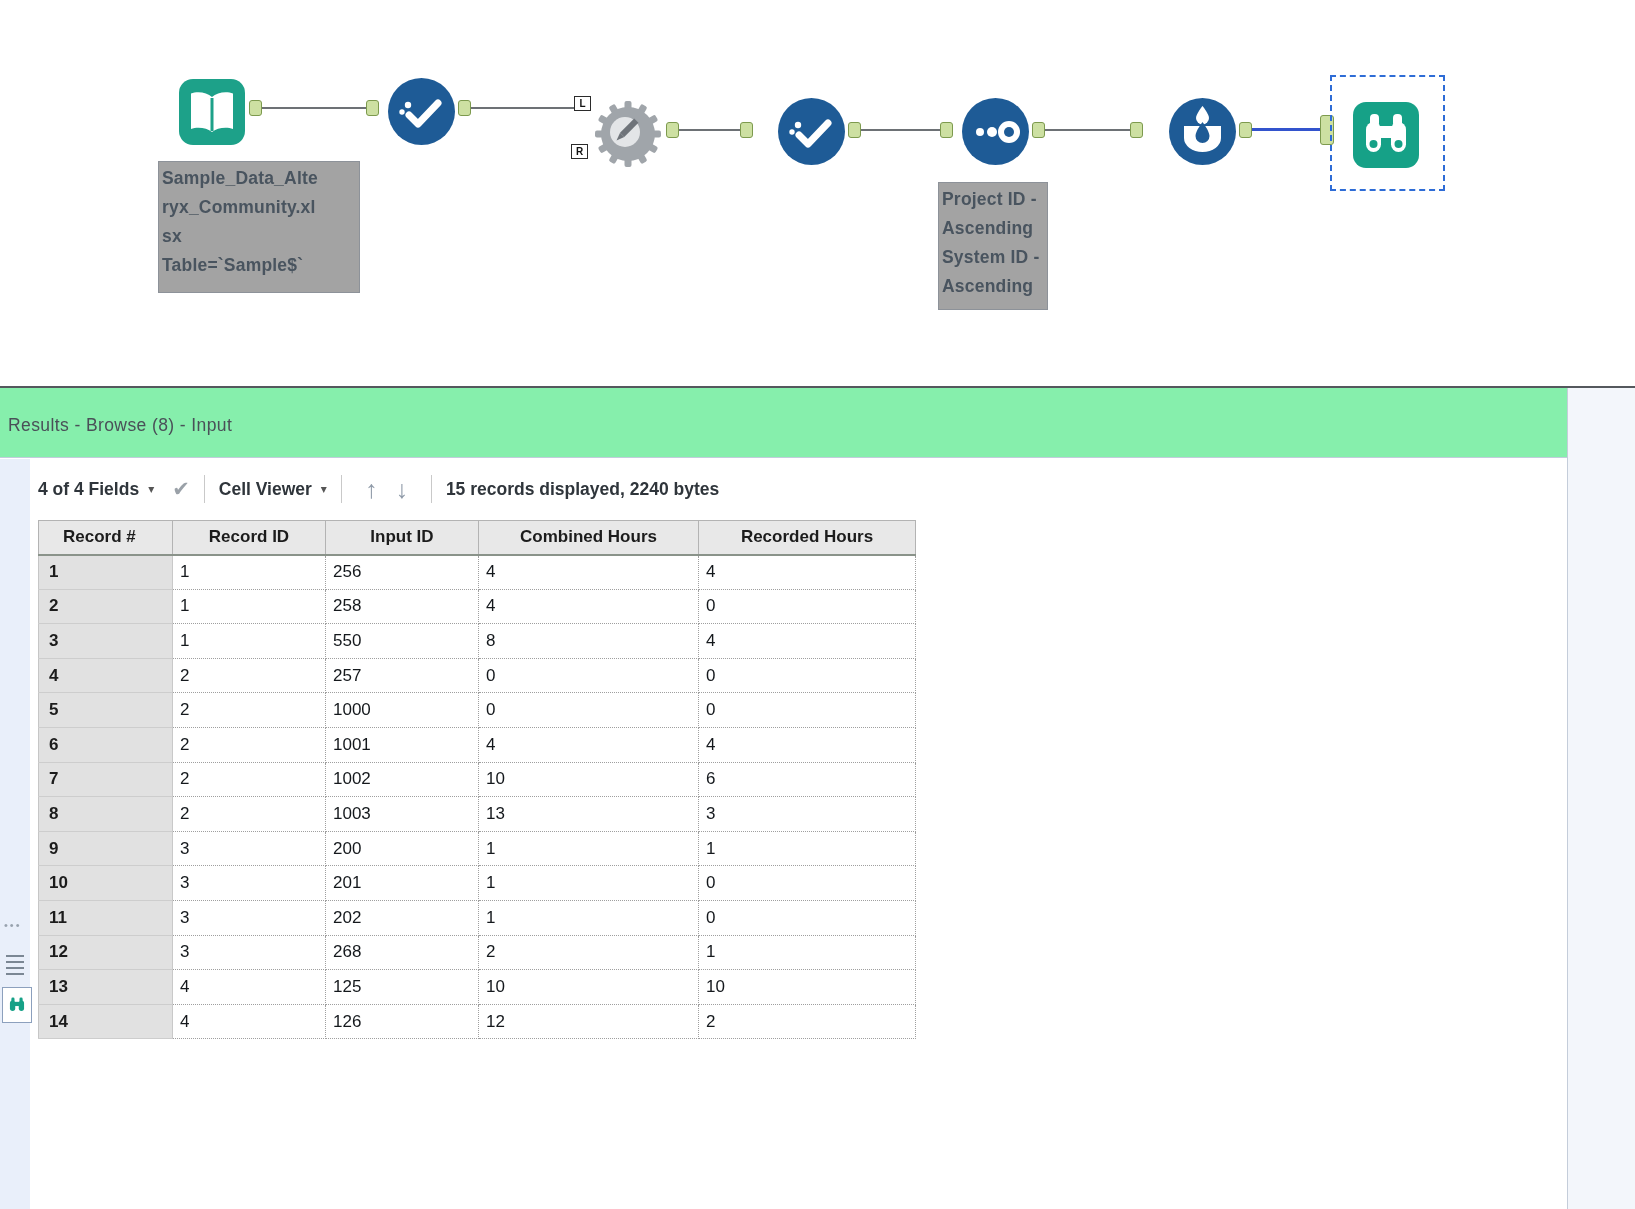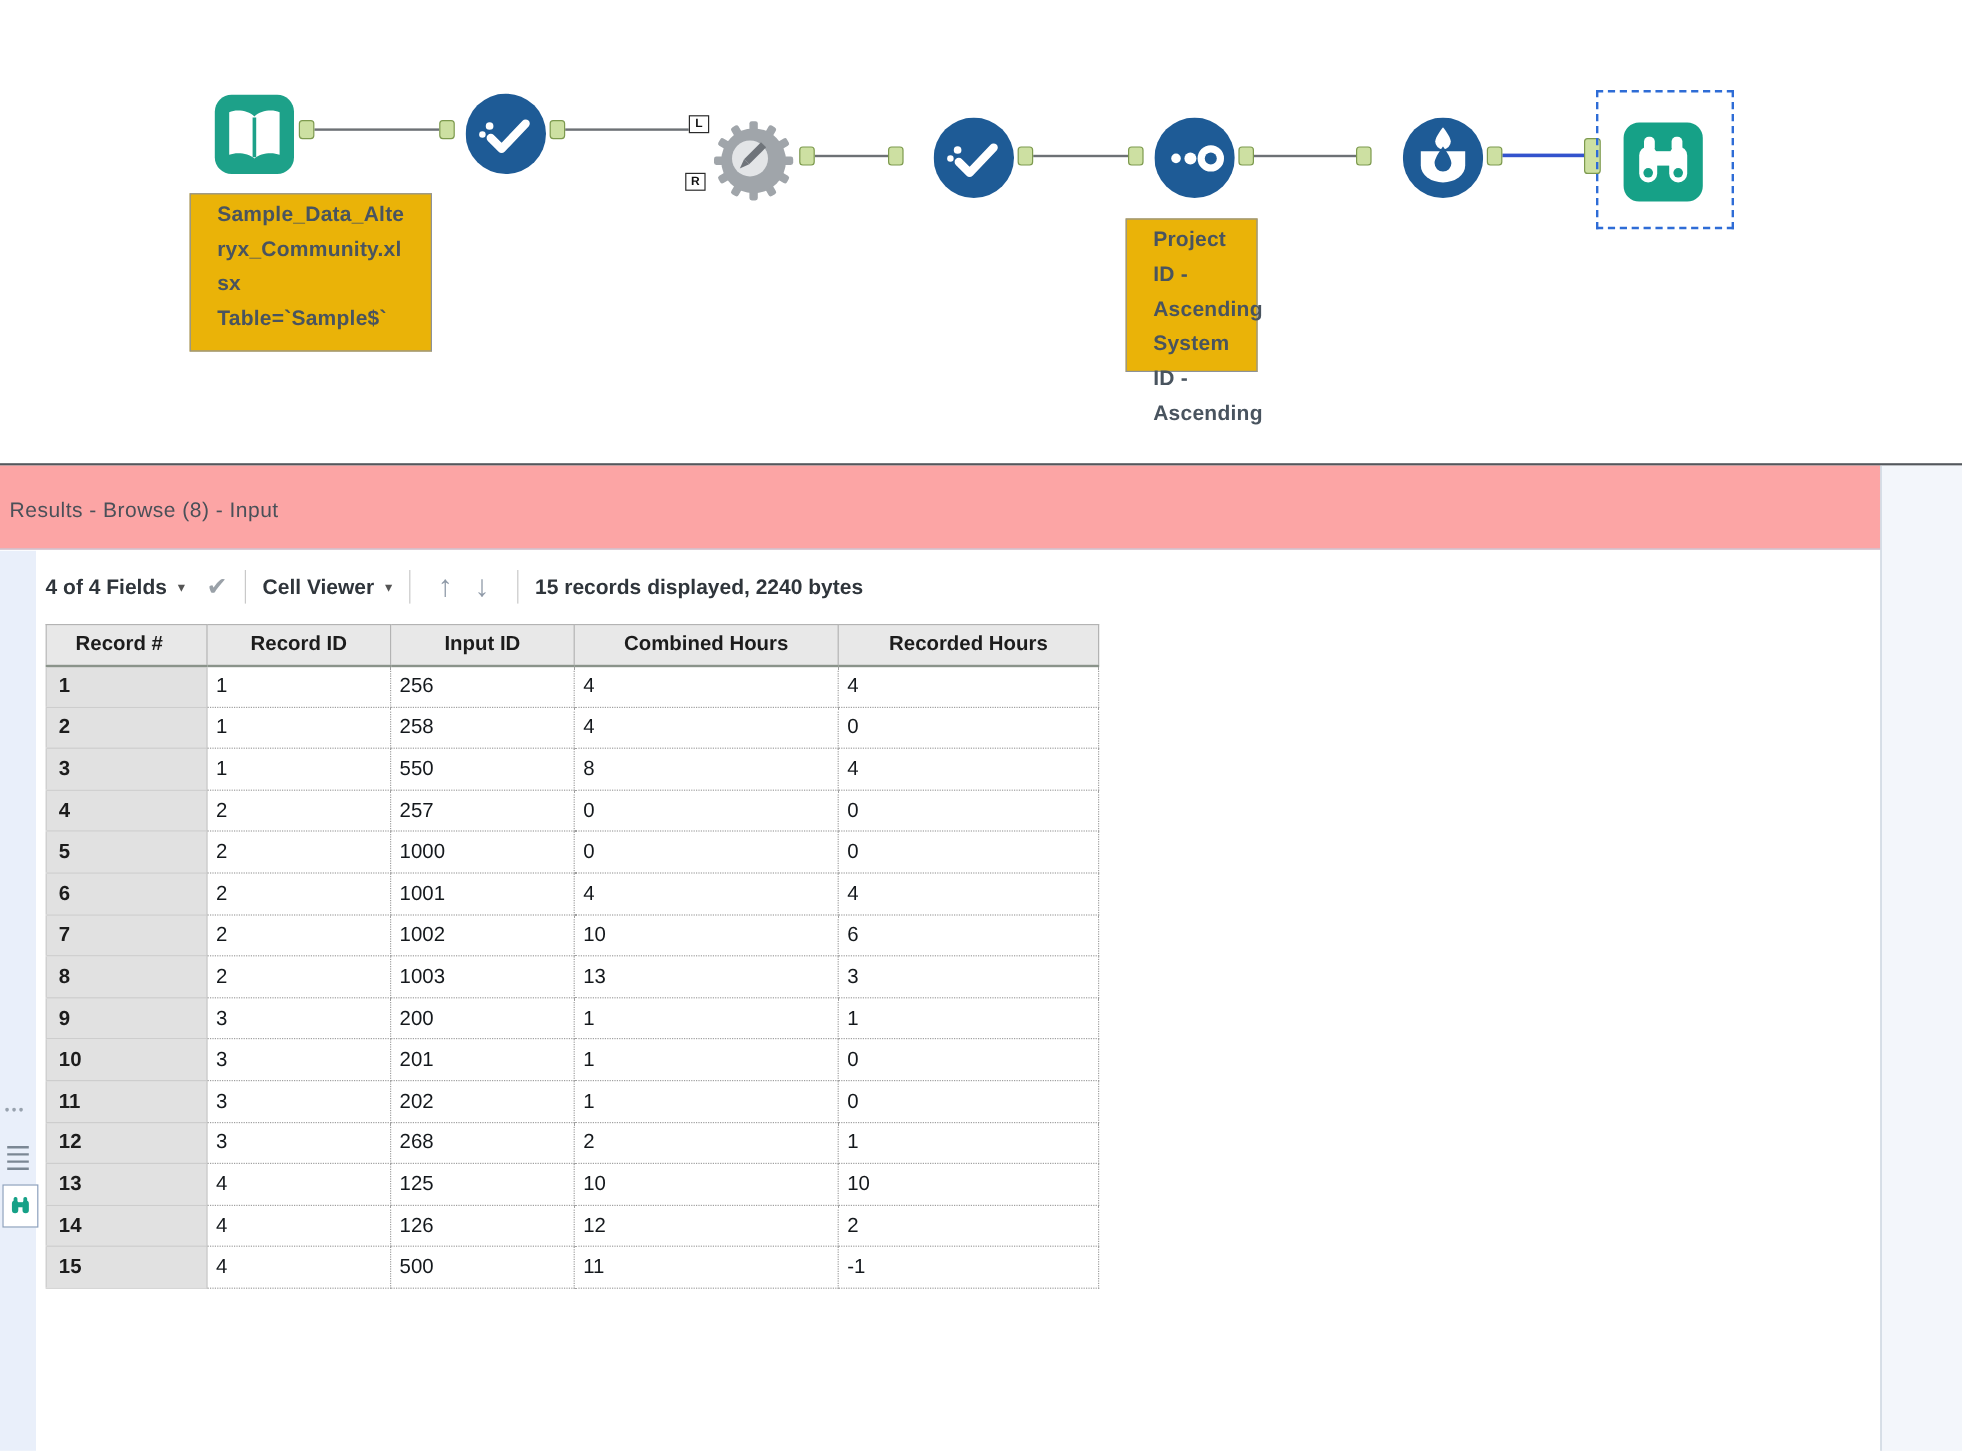--- a/index.html
+++ b/index.html
@@ -16,27 +16,27 @@
 
   .tool { position:absolute; }
   .conn { position:absolute; height:2px; background:#6d7175; }
   .conn.blue { background:#3353cd; height:3px; }
   .anchor { position:absolute; width:13px; height:16px; background:#cde0a2; border:1.5px solid #7d9a4e; border-radius:3px; }
   .anchor.big { width:14px; height:30px; }
   .flag { position:absolute; width:17px; height:15px; background:#fff; border:1px solid #2b2b2b; color:#111;
           font-size:10px; font-weight:bold; display:flex; align-items:center; justify-content:center; }
   .selection { position:absolute; border:2px dashed #2e6cd6; background:transparent; }
 
-  .annotation { position:absolute; background:#eab308; border:1px solid #8d9299; padding:2px 22px;
+  .annotation { position:absolute; background:#a3a3a3; border:1px solid #8d9299; padding:2px 3px;
                 font-size:17.5px; font-weight:600; color:#49545f; line-height:29px; letter-spacing:.2px; }
 
   
   .panel-top { position:absolute; left:0; top:386px; width:1635px; height:2px; background:#54585d; }
   .results-header { position:absolute; left:0; top:388px; width:1567px; height:70px;
-                    background:#fca5a5; border-bottom:1px solid #c3ccdc; }
+                    background:#86efac; border-bottom:1px solid #c3ccdc; }
   .results-title { position:absolute; left:8px; top:27px; font-size:17.5px; color:#4a5058; letter-spacing:.4px; }
 
   .right-col { position:absolute; left:1567px; top:388px; width:68px; height:821px;
                background:#f3f6fb; border-left:1px solid #c4cdda; }
 
   .left-strip { position:absolute; left:0; top:459px; width:30px; height:750px; background:#e9effa; }
   .strip-dots { position:absolute; left:4px; top:460px; color:#98a2ae; font-size:11px; letter-spacing:2px; }
   .strip-list { position:absolute; left:5px; top:494px; }
   .strip-binoc-box { position:absolute; left:2px; top:528px; width:30px; height:36px; background:#fff;
                      border:1px solid #8ca0bd; display:flex; align-items:center; justify-content:center; }
@@ -344,21 +344,14 @@
         <td class="data">10</td>
         <td class="data">10</td>
       </tr>
       <tr>
         <td class="rec">14</td>
         <td class="data">4</td>
         <td class="data">126</td>
         <td class="data">12</td>
         <td class="data">2</td>
       </tr>
-      <tr>
-        <td class="rec">15</td>
-        <td class="data">4</td>
-        <td class="data">500</td>
-        <td class="data">11</td>
-        <td class="data">-1</td>
-      </tr>
     </tbody>
 </table>
 
 </body></html>

